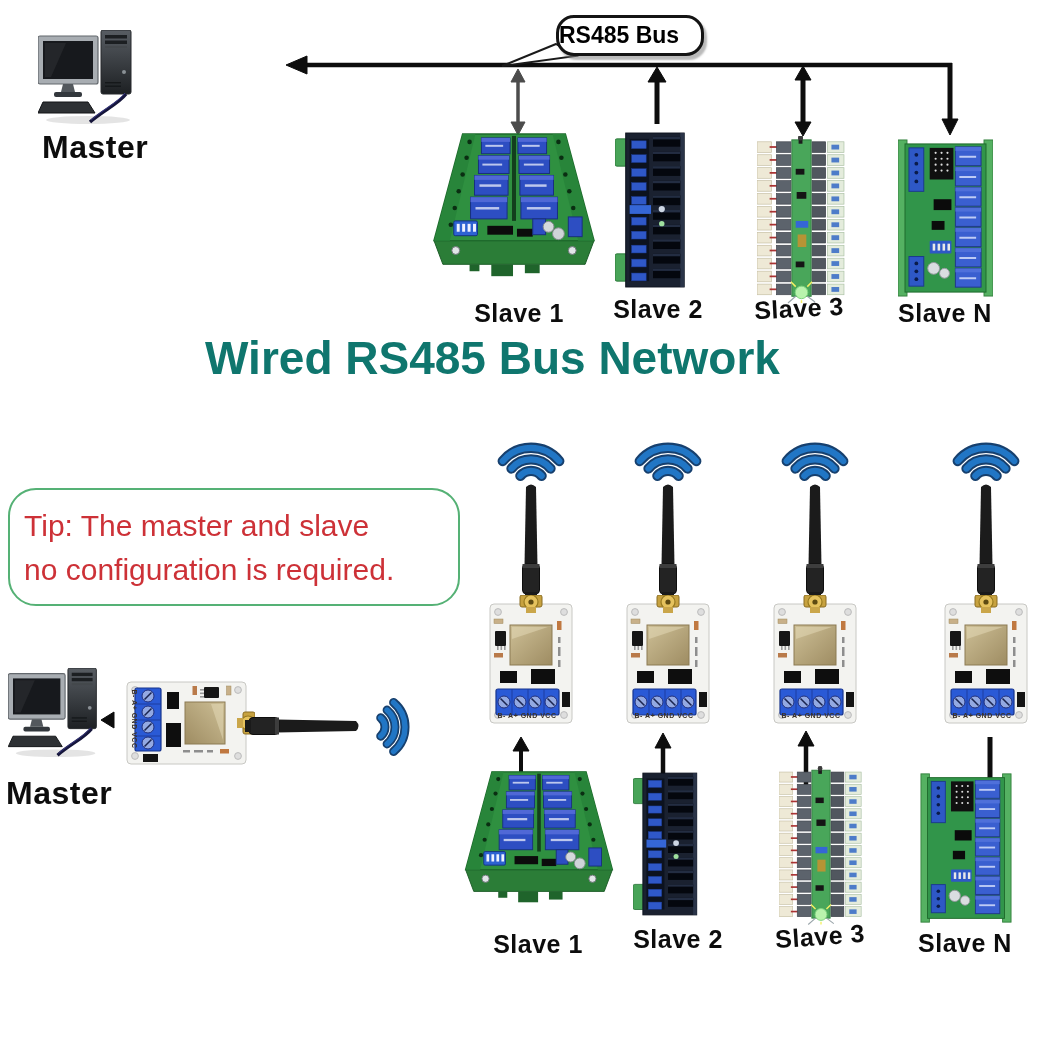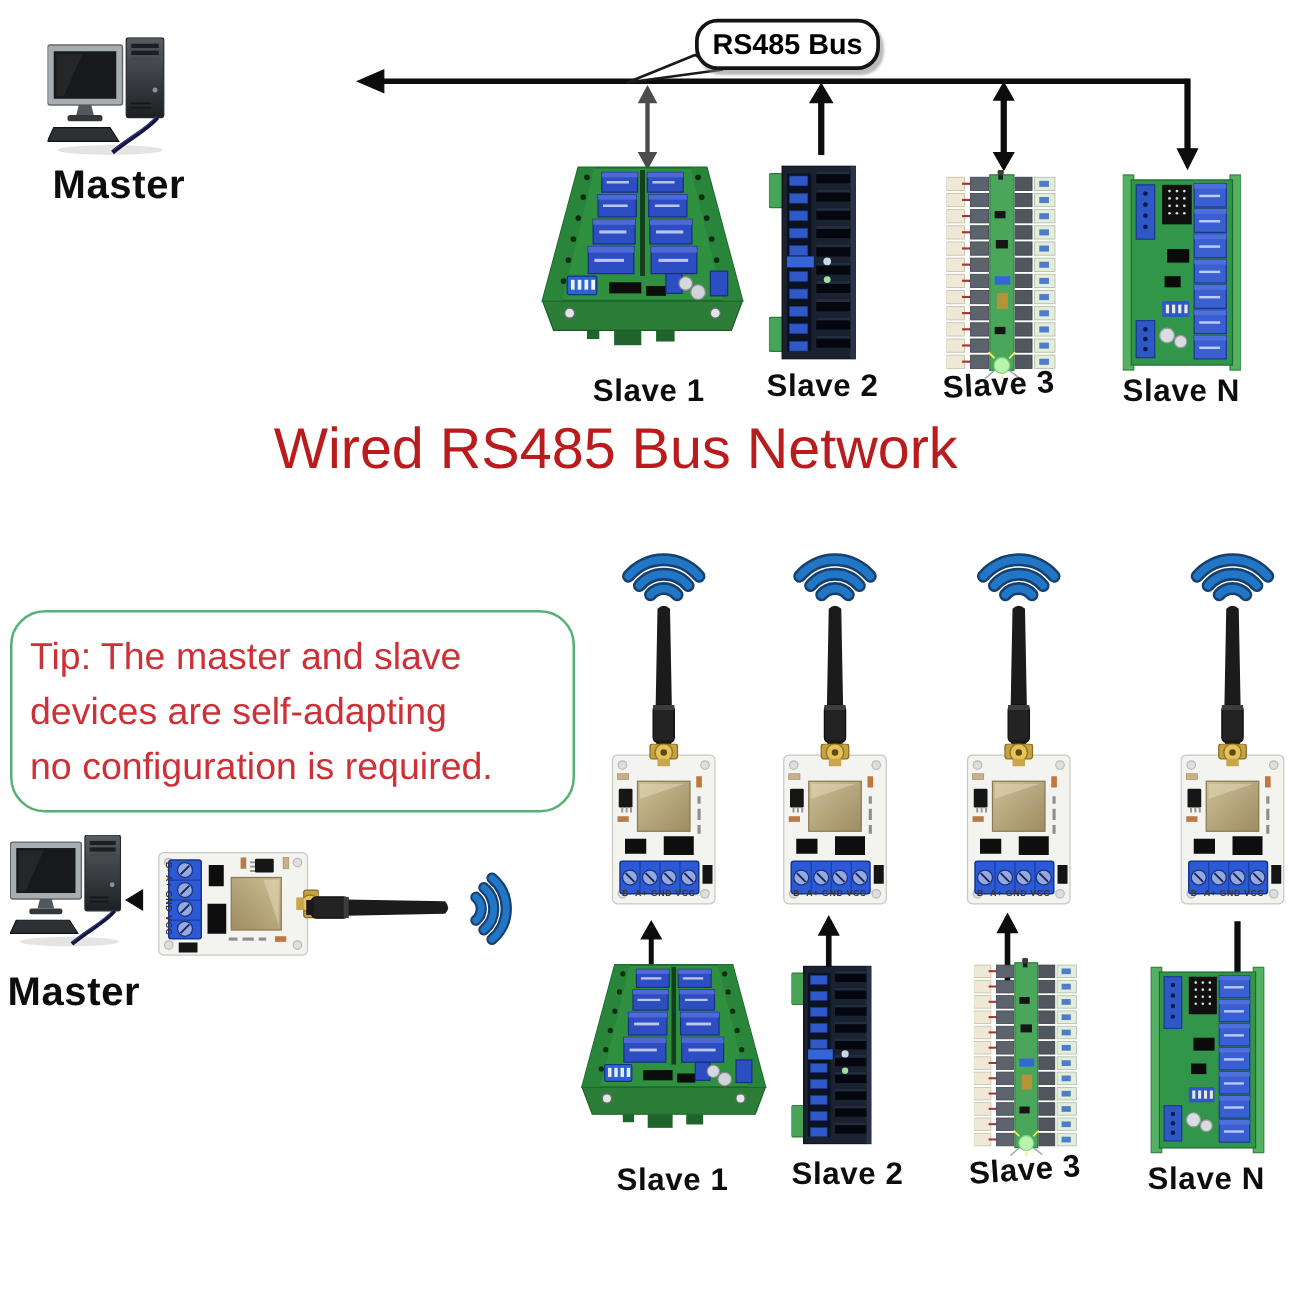--- a/index.html
+++ b/index.html
@@ -7,23 +7,23 @@
          font-family:"Liberation Sans",sans-serif;}
   .abs{position:absolute;}
   svg{display:block;}
   #connectors{position:absolute;left:0;top:0;z-index:1;pointer-events:none;}
   .device{z-index:2;}
   .txt{z-index:3;color:#0d0d0d;}
   .dev-label{width:130px;text-align:center;font-weight:bold;font-size:25px;letter-spacing:.5px;}
   .master-label{font-weight:bold;font-size:32px;text-align:left;letter-spacing:.5px;}
   .tilt3{transform:rotate(-3deg);}
   .tilt4{transform:rotate(-4deg);}
-  .section-title{text-align:center;font-size:46px;font-weight:400;color:#b91c1c;z-index:3;letter-spacing:0px;}
+  .section-title{text-align:center;font-size:46px;font-weight:700;color:#0f766e;z-index:3;letter-spacing:0px;}
   #bus-callout{z-index:4;background:#fff;border:3px solid #141414;border-radius:18px;
-     width:142px;height:35px;line-height:35px;text-align:center;font-weight:bold;font-size:23px;
+     width:142px;height:35px;line-height:35px;text-align:left;font-weight:bold;font-size:23px;
      box-shadow:3px 4px 2px rgba(130,130,130,.55);}
   #tip-box{z-index:3;box-sizing:border-box;width:452px;border:2px solid #55b175;border-radius:28px;
      padding:14px 10px 12px 14px;background:#fff;}
   #tip-box .tip-line{font-size:30px;line-height:44px;color:#cd3137;white-space:nowrap;}
   .rot90{transform:rotate(90deg);}
   .module-wrap{width:84px;height:130px;}
   .pin-label{position:absolute;left:0;top:117px;width:76px;text-align:center;
      font-size:7px;font-weight:bold;color:#3c3228;letter-spacing:.5px;z-index:3;}
 </style>
 </head>
@@ -452,21 +452,20 @@
 
   <div class="abs txt dev-label" style="left:454px;top:299px">Slave 1</div>
   <div class="abs txt dev-label" style="left:593px;top:295px">Slave 2</div>
   <div class="abs txt dev-label tilt3" style="left:734px;top:294px">Slave 3</div>
   <div class="abs txt dev-label" style="left:880px;top:299px">Slave N</div>
 
   <div class="abs section-title" style="left:0;top:331px;width:985px">Wired RS485 Bus Network</div>
 
   <div class="abs" id="tip-box" style="left:8px;top:488px">
     <div class="tip-line">Tip: The master and slave</div>
-    <div class="tip-line">devices are self-adapting</div>
     <div class="tip-line">no configuration is required.</div>
   </div>
 
   <svg class="abs device" style="left:8px;top:668px" width="100" height="90">
       <use href="#sym-computer"></use>
     </svg>
   <div class="abs txt master-label" style="left:6px;top:775px;width:105px">Master</div>
 
   <div class="abs device module-wrap rot90" style="left:148px;top:658px">
     <svg width="84" height="130">

